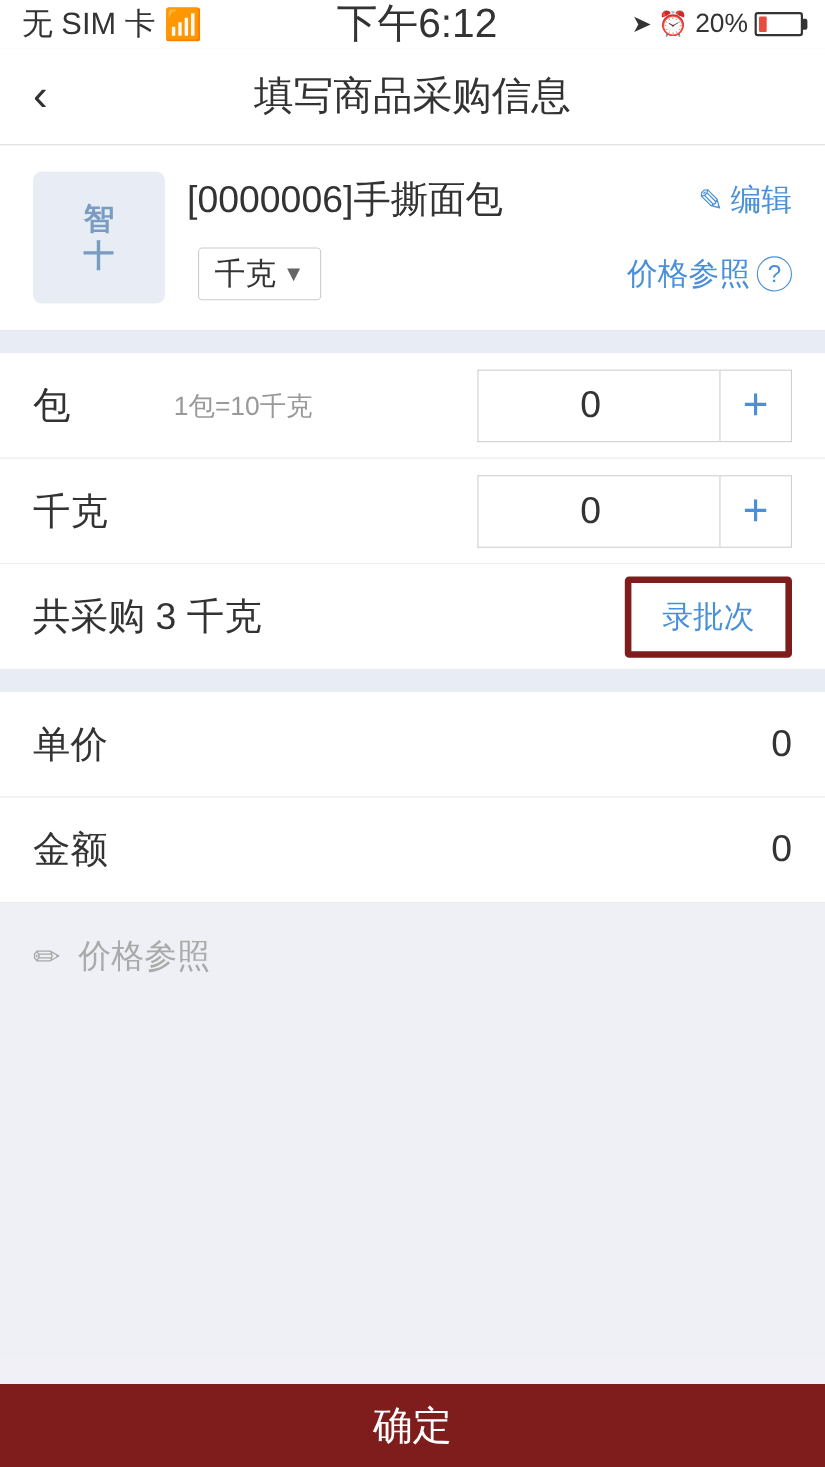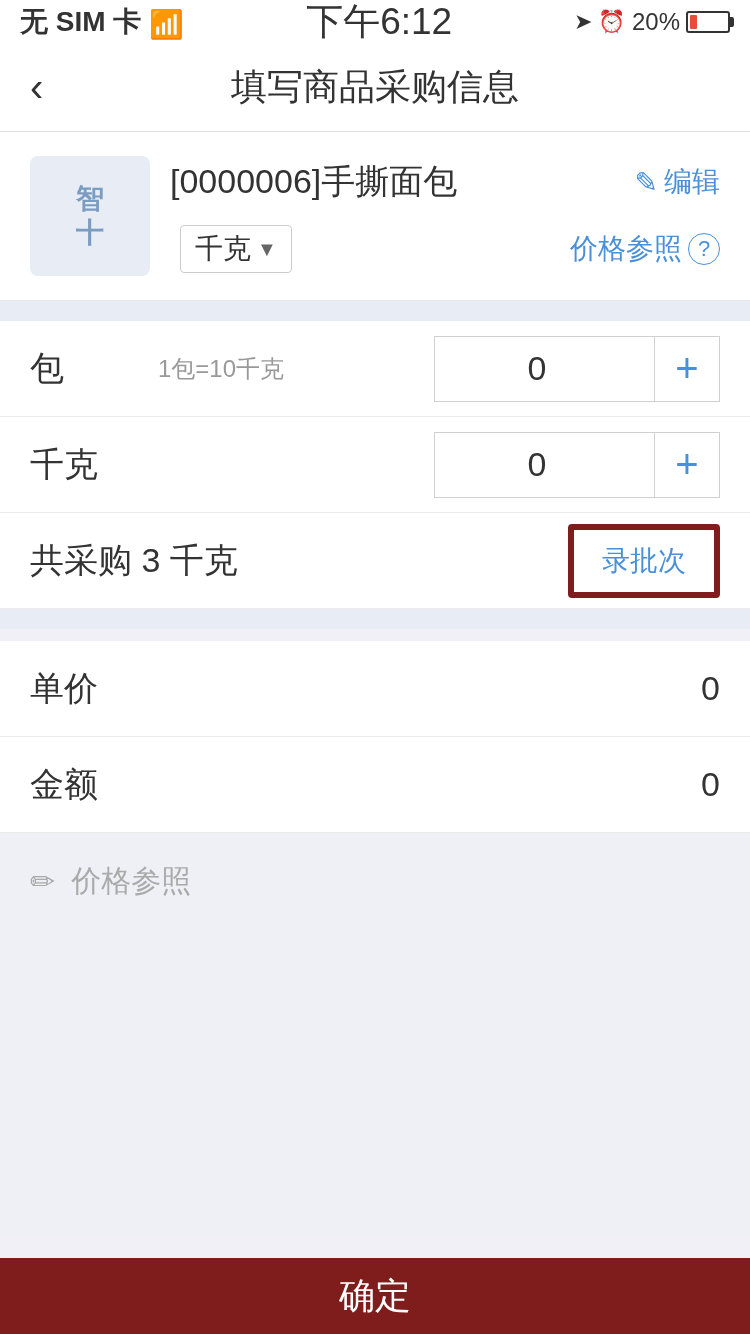--- a/index.html
+++ b/index.html
@@ -17,21 +17,21 @@
     .status-bar {
       height: 44px;
       background: #fff;
       display: flex;
       align-items: center;
       justify-content: space-between;
       padding: 0 20px;
       font-size: 28px;
       color: #333;
     }
-    .status-left { display: flex; align-items: flex-end; gap: 8px; font-weight: bold; }
+    .status-left { display: flex; align-items: center; gap: 8px; }
     .status-center { font-size: 37px; font-weight: 500; }
     .status-right { display: flex; align-items: center; gap: 6px; font-size: 24px; }
     .battery-icon {
       width: 44px; height: 22px;
       border: 2px solid #333;
       border-radius: 3px;
       position: relative;
       display: inline-flex;
       align-items: center;
       padding: 2px;
@@ -234,21 +234,21 @@
       font-size: 28px;
       padding: 12px 28px;
       border-radius: 4px;
       background: #fff;
       cursor: pointer;
     }
 
     
     .value-section {
       background: #fff;
-      margin-top: 12px;
+      margin-top: 0;
     }
     .value-row {
       display: flex;
       align-items: center;
       justify-content: space-between;
       padding: 0 30px;
       height: 96px;
       border-bottom: 1px solid #ebebeb;
     }
     .value-label {

